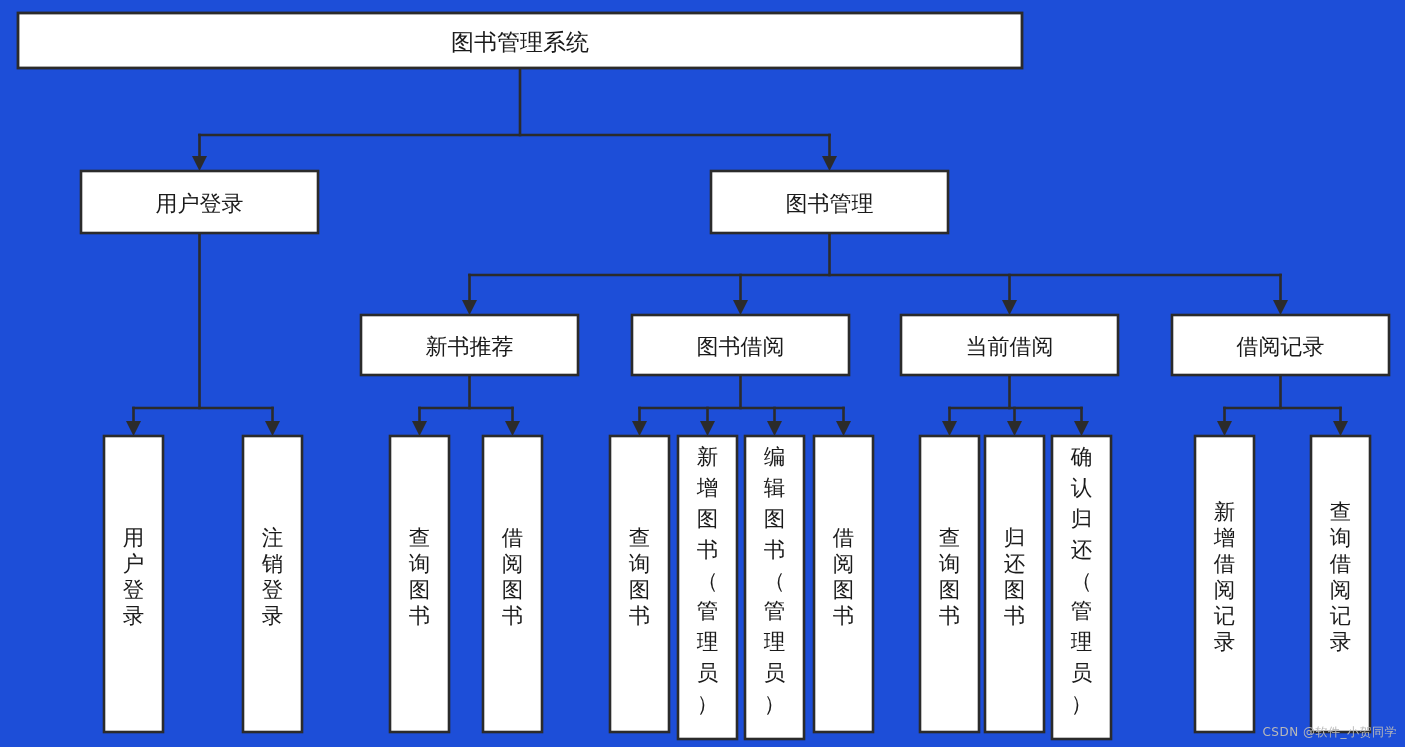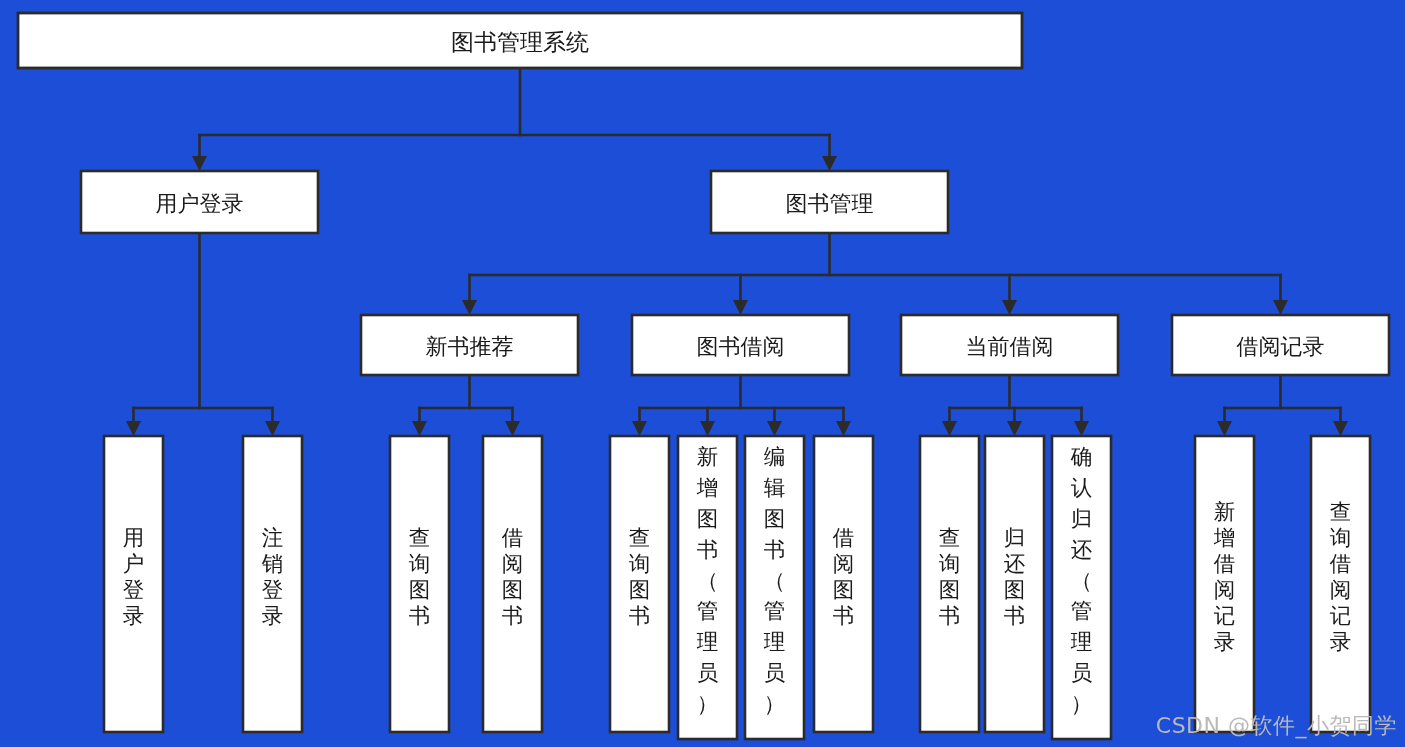--- a/index.html
+++ b/index.html
@@ -61,21 +61,21 @@
     fill: #1a1a1a;
     font-family: "DejaVu Sans", "Liberation Sans", sans-serif;
     font-size: 21.5px;
     text-anchor: middle;
   }
   .watermark {
     position: absolute;
     right: 8px;
     bottom: 6px;
     font-family: "DejaVu Sans", "Liberation Sans", sans-serif;
-    font-size: 22px;
+    font-size: 12px;
     color: #b9b9b9;
     letter-spacing: 0.5px;
     white-space: nowrap;
     pointer-events: none;
   }
 </style>
 </head>
 <body>
 
 <div id="diagram-root">

